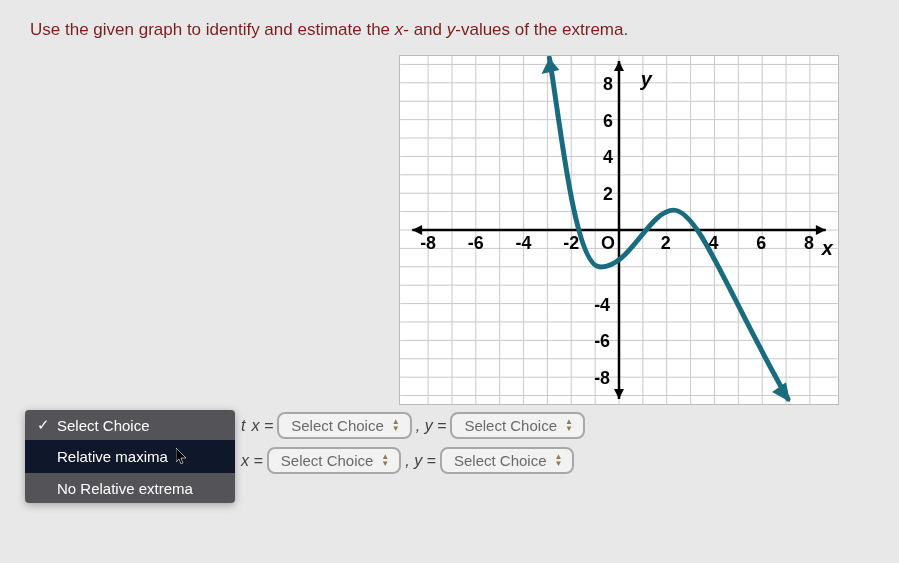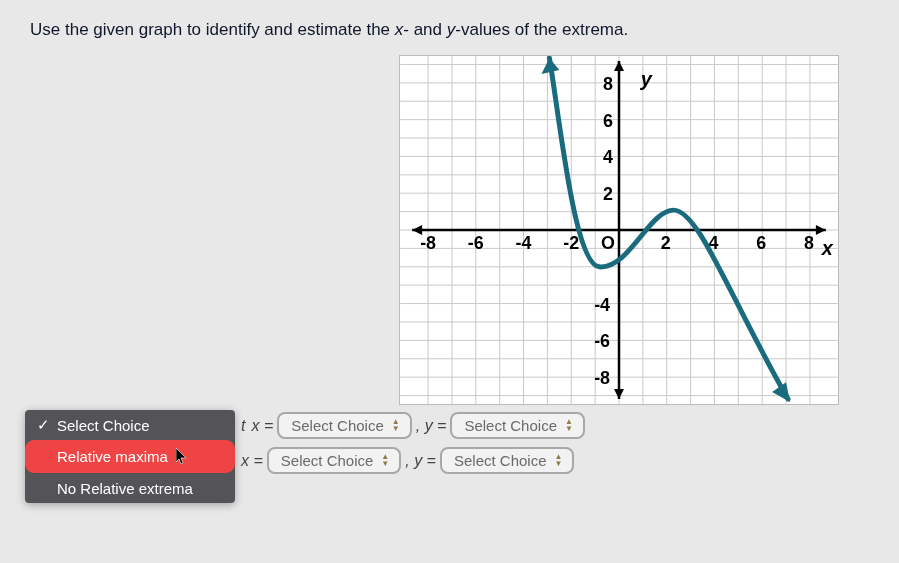--- a/index.html
+++ b/index.html
@@ -5,21 +5,21 @@
   * { box-sizing: border-box; }
   body {
     margin: 0;
     padding: 20px 30px;
     font-family: Arial, sans-serif;
     background: #e8e8e9;
     width: 899px;
     height: 563px;
     position: relative;
   }
-  .question { font-size: 17px; color: #0f172a; margin-bottom: 10px; }
+  .question { font-size: 17px; color: #7f1d1d; margin-bottom: 10px; }
   .ital { font-style: italic; }
   .graph-container {
     position: absolute;
     right: 60px;
     top: 55px;
     width: 440px;
     height: 350px;
     background: #fff;
     border: 1px solid #bbb;
   }
@@ -42,22 +42,21 @@
     padding: 6px 12px;
     color: #fff;
     font-size: 15px;
     display: flex;
     align-items: center;
     gap: 6px;
   }
   .dropdown-item.selected .check { opacity: 1; }
   .dropdown-item .check { opacity: 0; width: 14px; }
   .dropdown-item.highlight {
-    background: #ef4444;
-    border-radius: 9px;
+    background: #0f172a;
   }
   .cursor-icon {
     display:inline-block;
     margin-left:2px;
     margin-top:2px;
   }
   .answer-rows {
     display: flex;
     flex-direction: column;
     gap: 8px;

